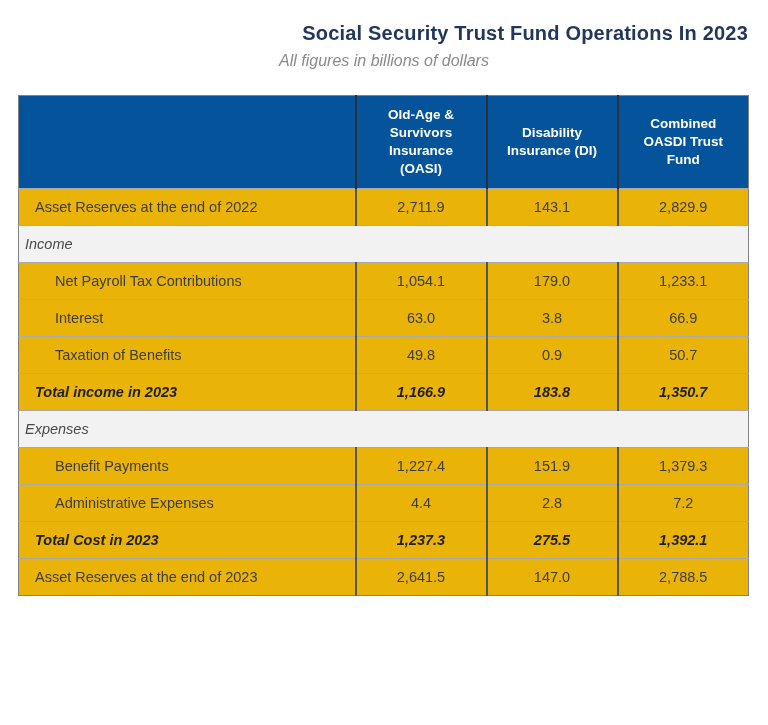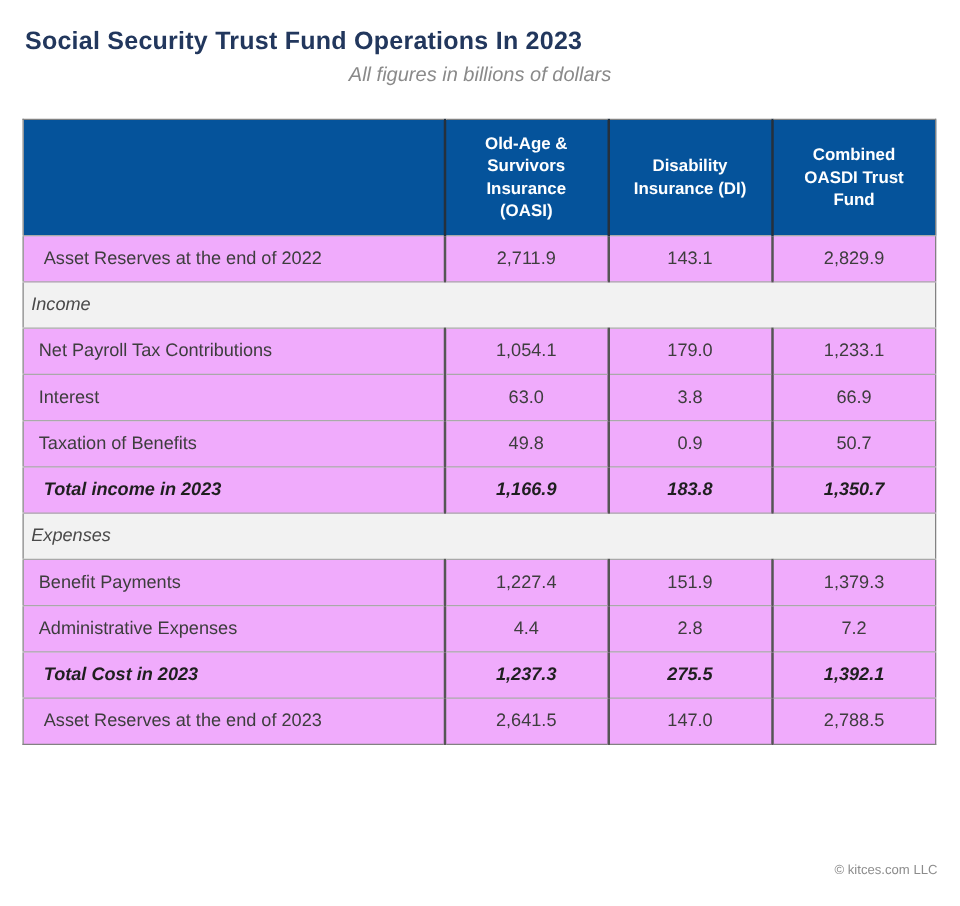--- a/index.html
+++ b/index.html
@@ -10,21 +10,21 @@
   }
   .page {
     position: relative;
     width: 768px;
     height: 725px;
     background: #ffffff;
     overflow: hidden;
   }
   .title {
     margin: 22px 20px 0 20px;
-    text-align: left;
+    text-align: right;
     font-size: 20px;
     font-weight: bold;
     letter-spacing: 0.2px;
     color: var(--title_color, #22375d);
   }
   .subtitle {
     margin-top: 7px;
     text-align: center;
     font-style: italic;
     font-size: 16px;
@@ -54,29 +54,29 @@
   }
   thead th:first-child { border-left: none; }
 
   tbody td {
     border-top: 1px solid var(--grid_h, #a9a9a9);
     font-size: 14.5px;
     color: var(--body_text, #3d3d3d);
     height: 36px;
     padding: 0 8px;
     vertical-align: middle;
-    background: #f0abfc;
+    background: #eab308;
   }
   tbody td + td { border-left: 2px solid var(--grid_v, #555555); }
 
   tbody td.label {
     text-align: left;
     padding-left: 16px;
   }
-  tbody td.label.indent { padding-left: 12px; }
+  tbody td.label.indent { padding-left: 36px; }
   tbody td.value { text-align: center; }
 
   tbody tr.bold td {
     font-weight: bold;
     color: var(--bold_text, #1f1f1f);
     font-style: italic;
   }
   tbody tr.section td {
     background: var(--band_bg, #f2f2f2);
     font-style: italic;
@@ -176,16 +176,15 @@
         <tr>
           <td class="label">Asset Reserves at the end of 2023</td>
           <td class="value">2,641.5</td>
           <td class="value">147.0</td>
           <td class="value">2,788.5</td>
         </tr>
       </tbody>
   </table>
 
   <div class="footer">
-    <div>© kitces.com LLC</div>
   </div>
 
 </div>
 
 </body></html>

